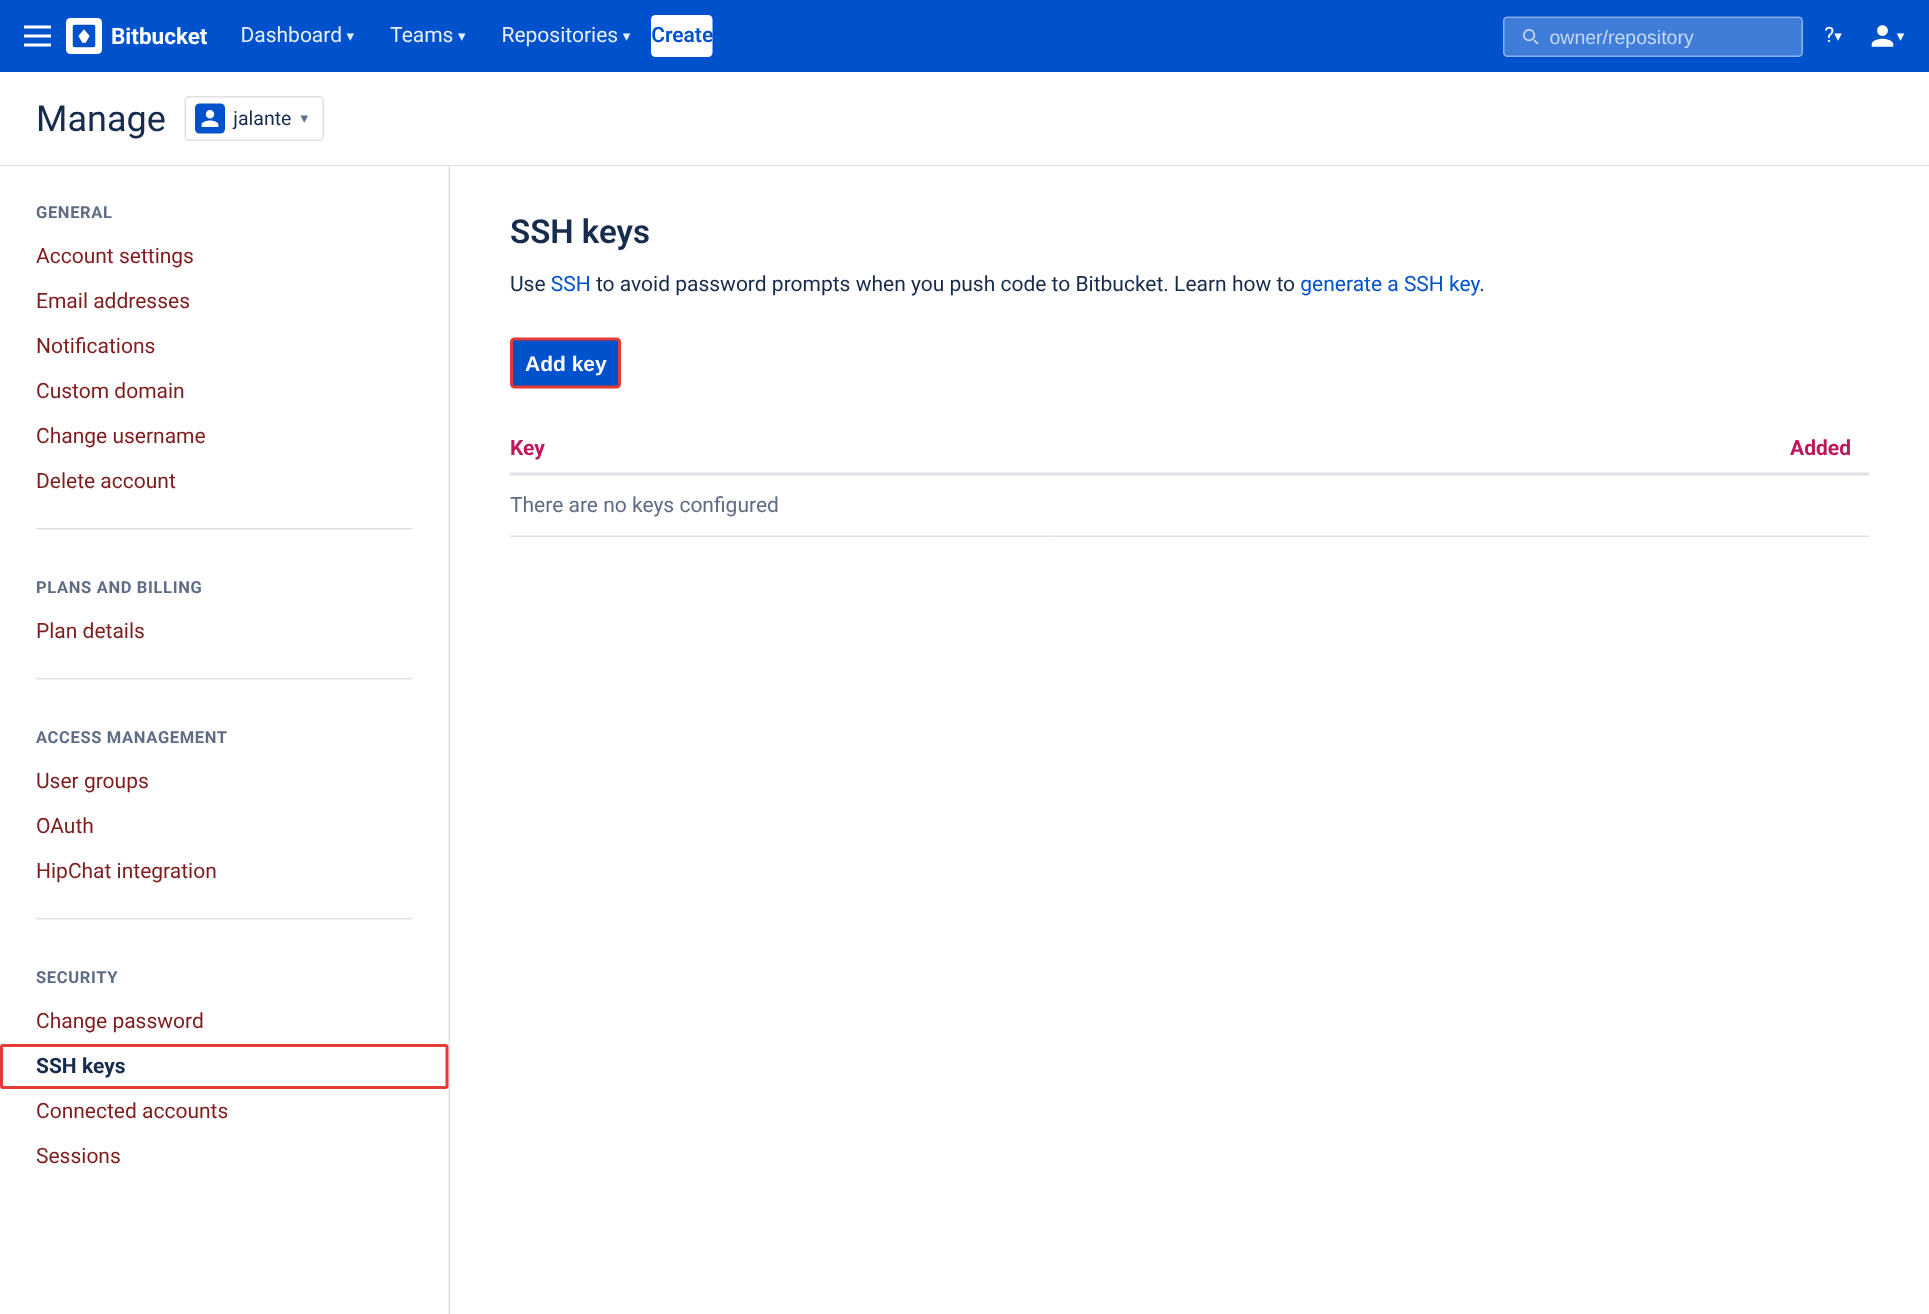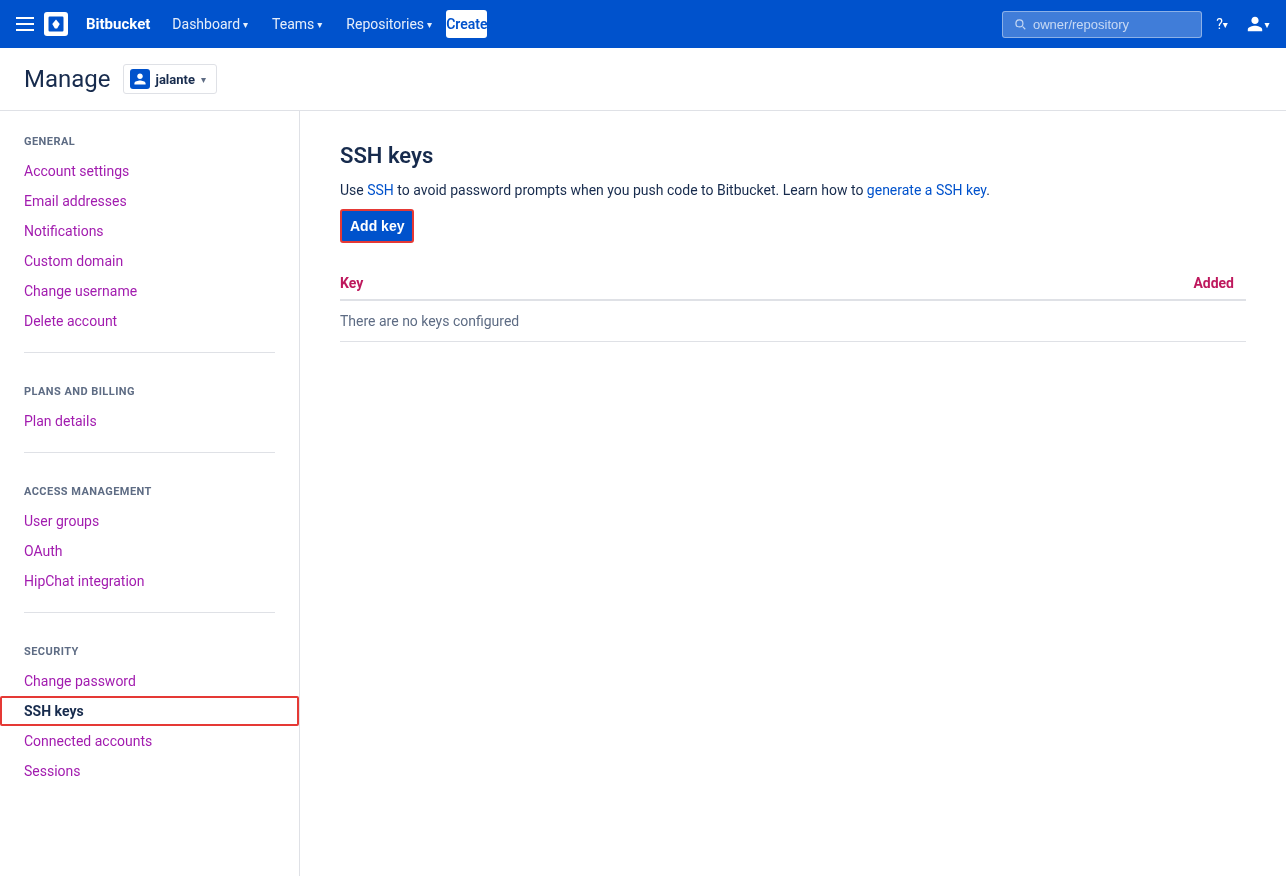--- a/index.html
+++ b/index.html
@@ -14,21 +14,21 @@
       align-items: center;
       padding: 0 12px;
       gap: 4px;
       color: white;
     }
     .topnav-hamburger {
       width: 28px; height: 28px; display: flex; flex-direction: column; justify-content: center; gap: 4px; cursor: pointer; padding: 4px;
     }
     .topnav-hamburger span { display: block; width: 18px; height: 2px; background: white; }
     .topnav-logo {
-      display: flex; align-items: center; gap: 18px; margin-right: 8px; text-decoration: none; color: white;
+      display: flex; align-items: center; gap: 6px; margin-right: 8px; text-decoration: none; color: white;
     }
     .topnav-logo-icon {
       width: 24px; height: 24px; background: white; border-radius: 3px; display: flex; align-items: center; justify-content: center;
     }
     .topnav-logo-icon svg { width: 18px; height: 18px; }
     .topnav-logo-text { font-weight: 700; font-size: 15px; color: white; }
     .topnav-item {
       padding: 6px 10px; color: rgba(255,255,255,0.9); cursor: pointer; display: flex; align-items: center; gap: 3px; font-size: 14px; border-radius: 3px;
     }
     .topnav-create {
@@ -58,47 +58,47 @@
     }
     .page-header h1 { font-size: 24px; font-weight: 400; color: #172b4d; }
     .user-badge {
       display: flex; align-items: center; gap: 6px;
       border: 1px solid #dfe1e6; border-radius: 3px; padding: 4px 10px 4px 6px;
       background: white; cursor: pointer;
     }
     .user-badge-avatar {
       width: 20px; height: 20px; background: #0052cc; border-radius: 3px; display: flex; align-items: center; justify-content: center; color: white; font-size: 11px;
     }
-    .user-badge-name { font-size: 13px; color: #172b4d; font-weight: bold; }
+    .user-badge-name { font-size: 13px; color: #172b4d; }
 
     
     .layout { display: flex; min-height: calc(100vh - 48px - 56px); background: #f4f5f7; }
 
     
     .sidebar {
       width: 300px; min-width: 300px; background: #fff; border-right: 1px solid #dfe1e6; padding: 24px 0;
     }
     .sidebar-section-title {
       font-size: 11px; font-weight: 700; color: #5e6c84; text-transform: uppercase; padding: 16px 24px 8px;
       letter-spacing: 0.04em;
     }
     .sidebar-section-title:first-child { padding-top: 0; }
     .sidebar-link {
-      display: block; padding: 7px 24px; color: #a21caf; text-decoration: none; font-size: 14px; cursor: pointer;
+      display: block; padding: 7px 24px; color: #7f1d1d; text-decoration: none; font-size: 14px; cursor: pointer;
     }
     .sidebar-link.active {
       font-weight: 700; color: #172b4d; background: transparent;
       border: 2px solid #e53935; border-radius: 2px; padding: 5px 22px;
     }
     .sidebar-divider { border: none; border-top: 1px solid #dfe1e6; margin: 16px 24px; }
 
     
     .main { flex: 1; padding: 32px 40px; background: white; }
     .main-title { font-size: 22px; font-weight: 600; color: #172b4d; margin-bottom: 12px; }
-    .main-description { font-size: 14px; color: #172b4d; margin-bottom: 8px; line-height: 1.5; }
+    .main-description { font-size: 14px; color: #172b4d; margin-bottom: 24px; line-height: 1.5; }
     .main-description a { color: #0052cc; text-decoration: none; }
 
     
     .add-key-btn {
       background: #0052cc; color: white; border: 2px solid #e53935;
       padding: 7px 8px; font-size: 14px; font-weight: 600; cursor: pointer;
       border-radius: 3px; margin-bottom: 24px;
     }
 
     

